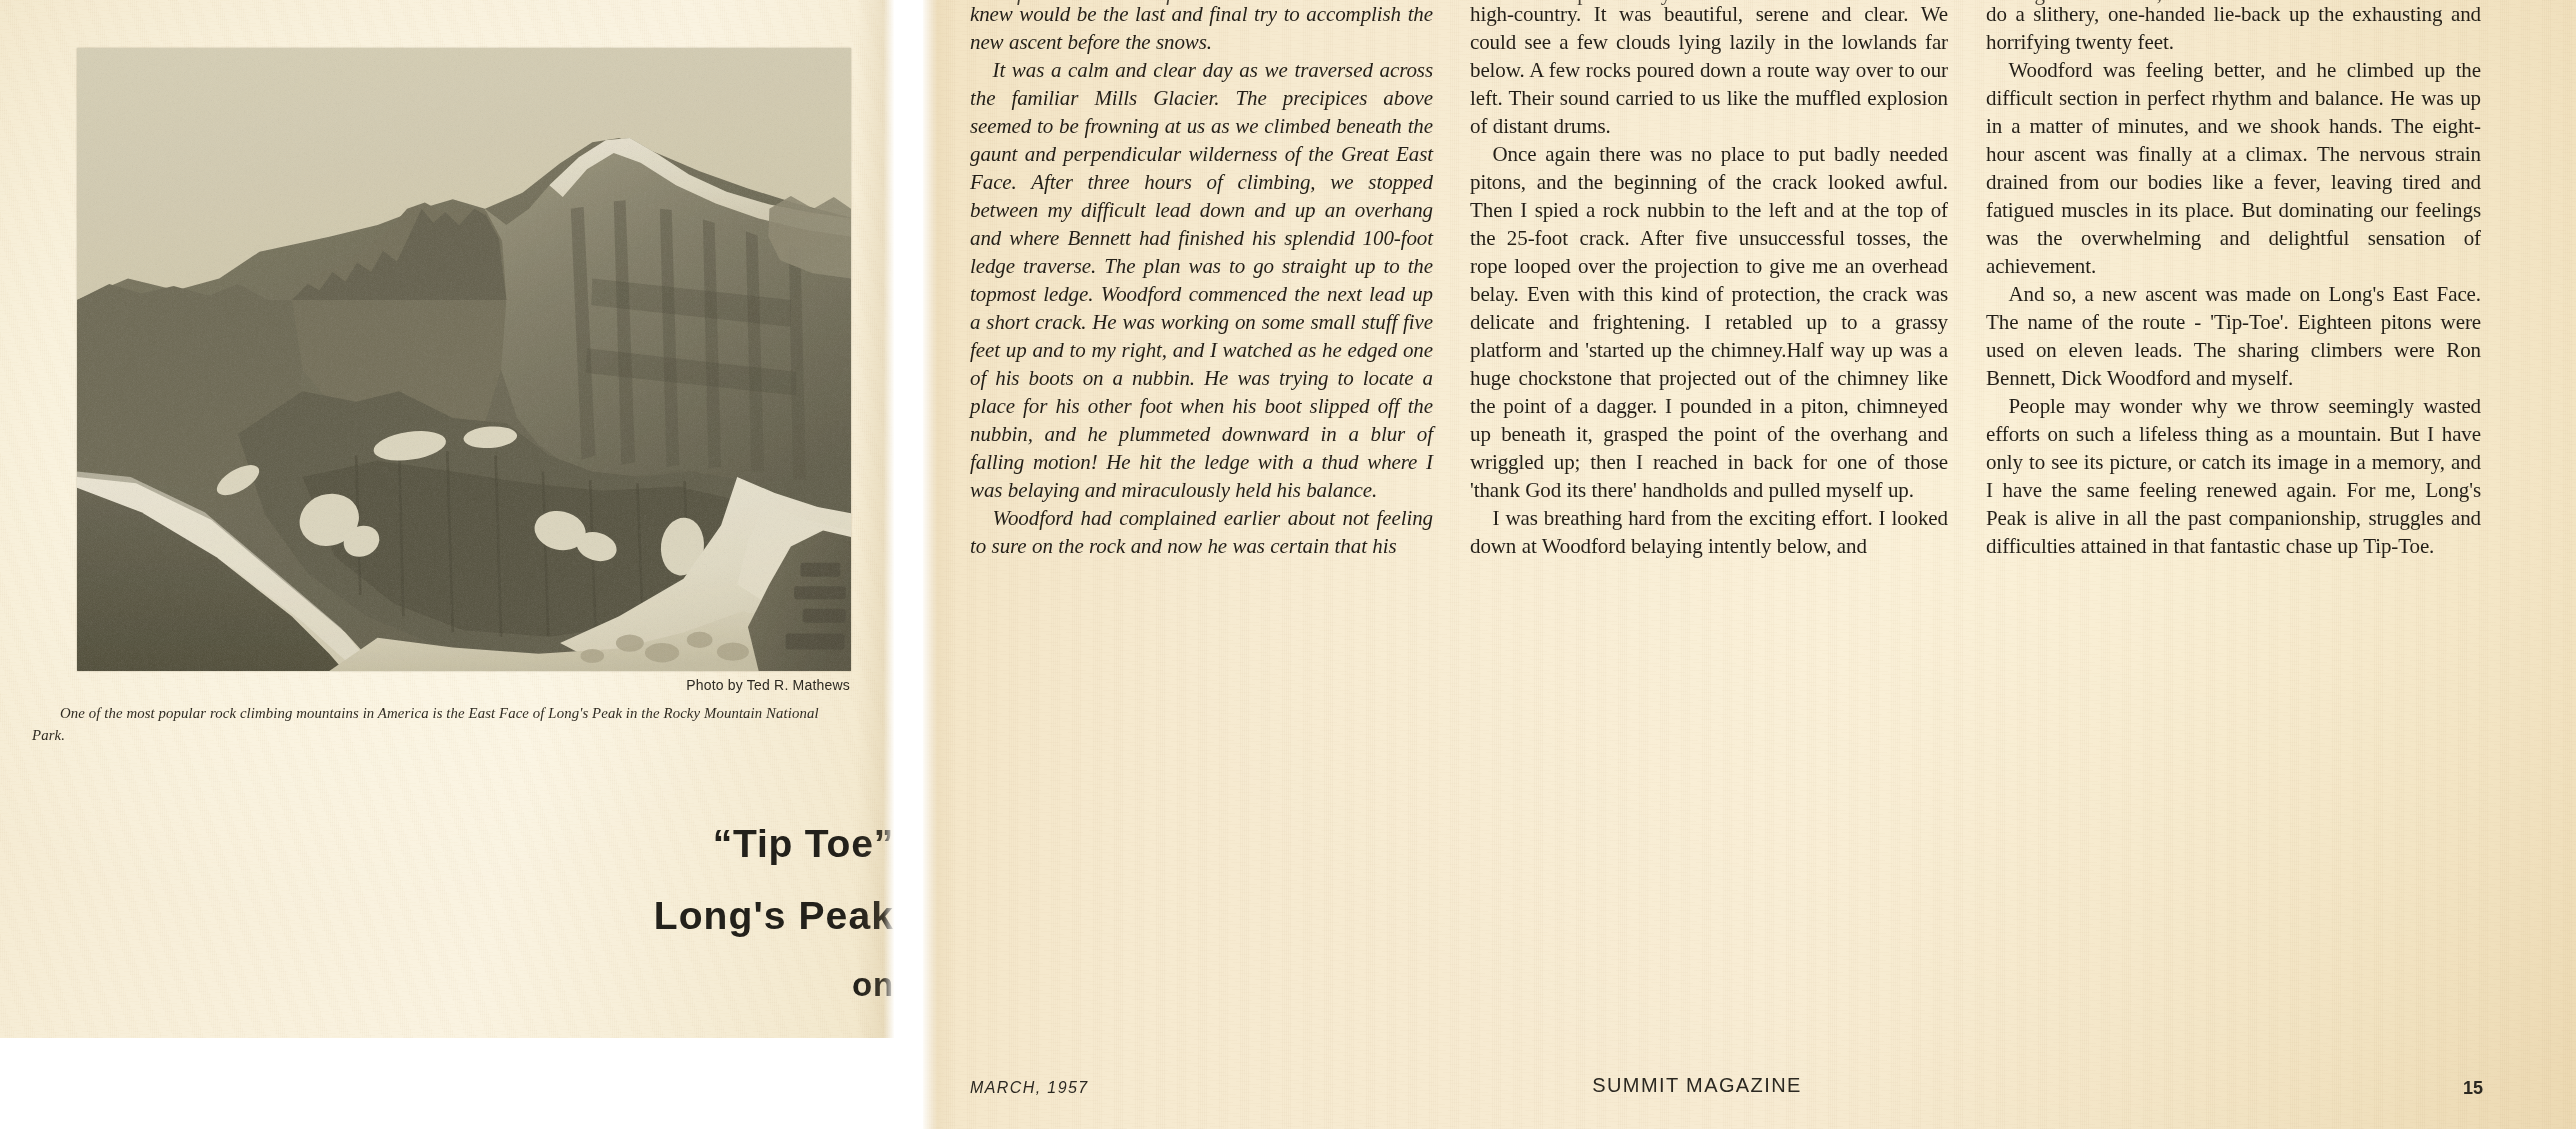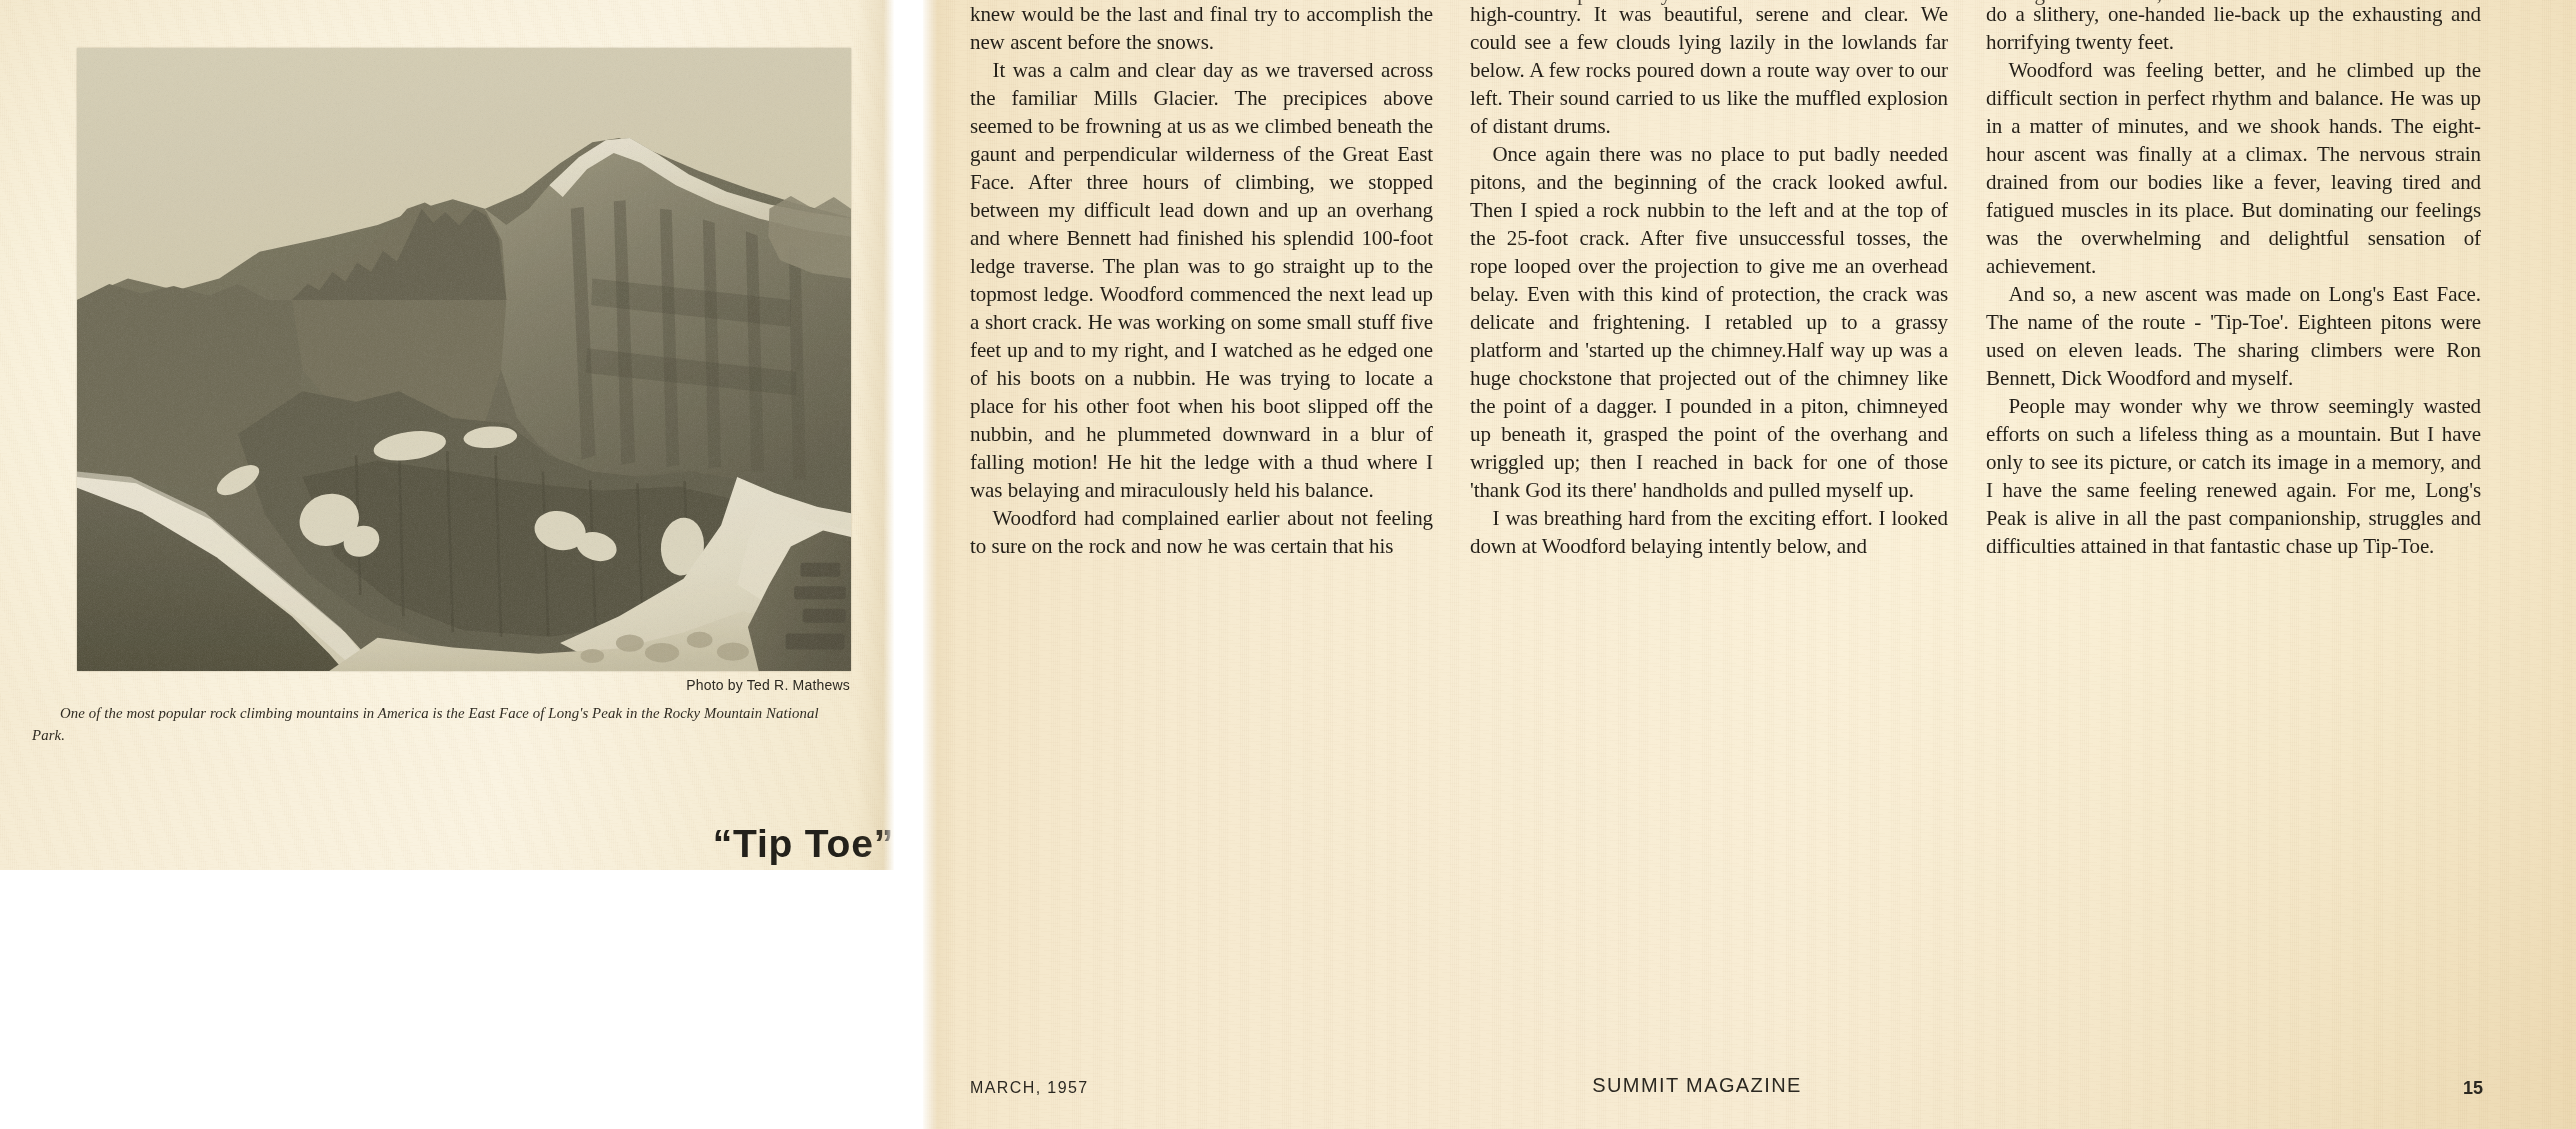--- a/index.html
+++ b/index.html
@@ -20,21 +20,21 @@
     width: 2576px;
     height: 1130px;
     display: flex;
     background: #ffffff;
   }
 
   
   #left-page {
     position: relative;
     width: 894px;
-    height: 870px;
+    height: 1038px;
     background:
       radial-gradient(ellipse 90% 70% at 35% 40%, rgba(255,252,238,0.75), rgba(255,252,238,0) 70%),
       linear-gradient(103deg, #f3e8cd 0%, #f7eed8 28%, #faf3e1 62%, #f2e7cb 100%);
     overflow: hidden;
   }
   #left-page::after {
     content: "";
     position: absolute;
     inset: 0;
     pointer-events: none;
@@ -162,21 +162,21 @@
     width: 32px;
     background: linear-gradient(90deg, rgba(255,255,255,0.85) 0%, rgba(196,170,122,0.12) 45%, rgba(196,170,122,0) 100%);
     z-index: 4;
   }
 
   .column {
     position: relative;
     height: 1130px;
     z-index: 3;
   }
-  #col-1 { width: 516px; padding: 0 5.4px 0 47px; }
+  #col-1 { width: 516px; padding: 0 5.4px 0 47px; font-style: italic; }
   #col-2 { width: 516px; padding: 0 5.4px 0 31px; }
   #col-3 { width: 567px; padding: 0 39px 0 31px; }
 
   .col-body {
     font-family: "Liberation Serif", "DejaVu Serif", serif;
     font-size: 21px;
     line-height: 28px;
     color: #231f18;
     text-align: justify;
     text-justify: inter-word;

